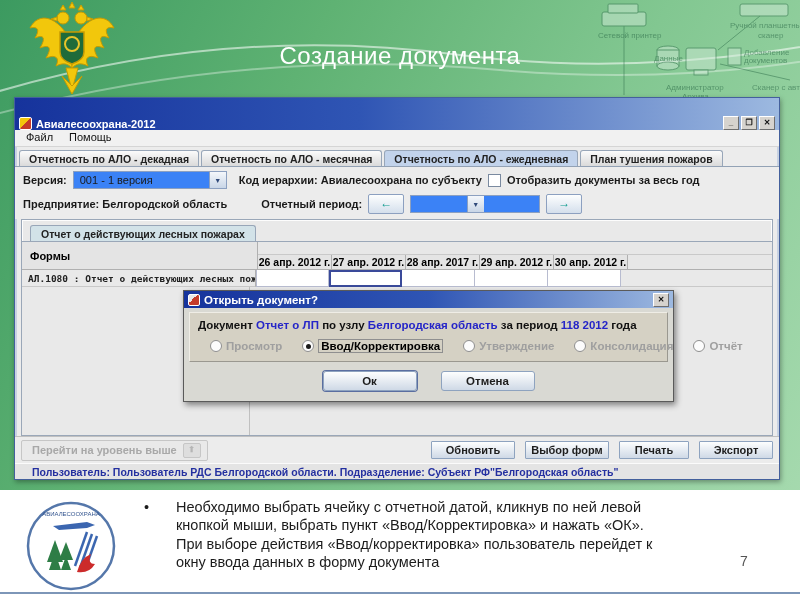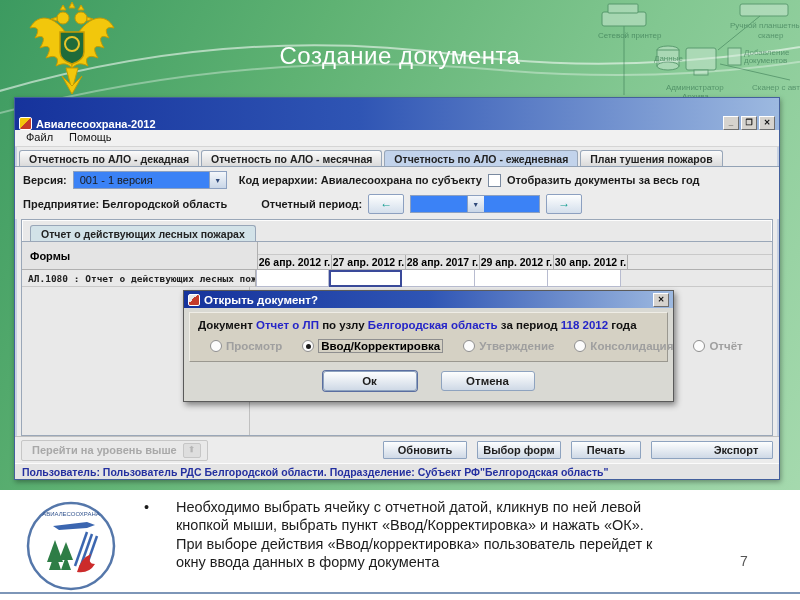--- a/index.html
+++ b/index.html
@@ -84,21 +84,21 @@
   .bottom-bar{height:26px;display:flex;align-items:center;padding:0 6px;gap:8px;
     background:#ececec;border-top:1px solid #c0c0c0;flex:0 0 auto;}
   .btn-disabled{color:#a8a8a8;background:#e9e9e9;border:1px solid #c6c6c6;border-radius:2px;
     padding:2px 6px 2px 10px;display:flex;align-items:center;gap:6px;font-weight:bold;justify-content:flex-end;}
   .mini-icon{width:16px;height:13px;background:#dedede;border:1px solid #c6c6c6;color:#b5b5b5;
     font-size:8px;text-align:center;line-height:12px;border-radius:2px;}
   .btn-group{margin-left:auto;display:flex;gap:10px;}
   .btn{background:linear-gradient(#fdfefe,#cfd9e6);border:1px solid #8ea3bf;border-radius:1px;
     padding:2px 0;width:82px;text-align:center;font-weight:bold;color:#1d1d1d;font-size:11px;}
   .statusbar{height:15px;background:#e4e4e4;border-top:1px solid #fbfbfb;display:flex;align-items:center;
-    padding:0 7px;color:#2430a0;font-weight:bold;font-size:10.5px;white-space:nowrap;overflow:hidden;flex:0 0 auto;}
+    padding:0 17px;color:#2430a0;font-weight:bold;font-size:10.5px;white-space:nowrap;overflow:hidden;flex:0 0 auto;}
 
   
   .dialog{position:absolute;left:183px;top:290px;width:489px;background:#d9d9d3;border:1px solid #5a5a5a;
     box-shadow:2px 3px 6px rgba(0,0,0,.45);z-index:10;font-size:11.5px;}
   .dlg-titlebar{height:17px;background:linear-gradient(90deg,#16339c 0%,#2f55b4 50%,#9db9e0 100%);
     display:flex;align-items:center;padding:0 4px;color:#fff;font-weight:bold;}
   .dlg-icon{width:10px;height:10px;margin-right:4px;border-radius:2px;
     background:linear-gradient(135deg,#e8e8e8 40%,#c53b2a 40%);border:1px solid #fff;}
   .dlg-close{margin-left:auto;width:14px;height:12px;background:#d6d3ce;border:1px solid;
     border-color:#fff #6e6e6e #6e6e6e #fff;color:#111;font-size:8px;line-height:11px;
@@ -261,21 +261,21 @@
 
     <div class="bottom-bar">
       <span class="btn-disabled">
         <span>Перейти на уровень выше</span>
         <span class="mini-icon">⬆</span>
       </span>
       <span class="btn-group">
         <span class="btn">Обновить</span>
         <span class="btn">Выбор форм</span>
         <span class="btn" style="width:68px;">Печать</span>
-        <span class="btn" style="width:72px;padding-left:48px;">Экспорт</span>
+        <span class="btn" style="width:72px;">Экспорт</span>
       </span>
     </div>
 
     <div class="statusbar">Пользователь: Пользователь  РДС Белгородской области. Подразделение: Субъект РФ"Белгородская область"</div>
   </div>
 
   <div class="dialog">
     <div class="dlg-titlebar">
       <span class="dlg-icon"></span>
       <span>Открыть документ?</span>

